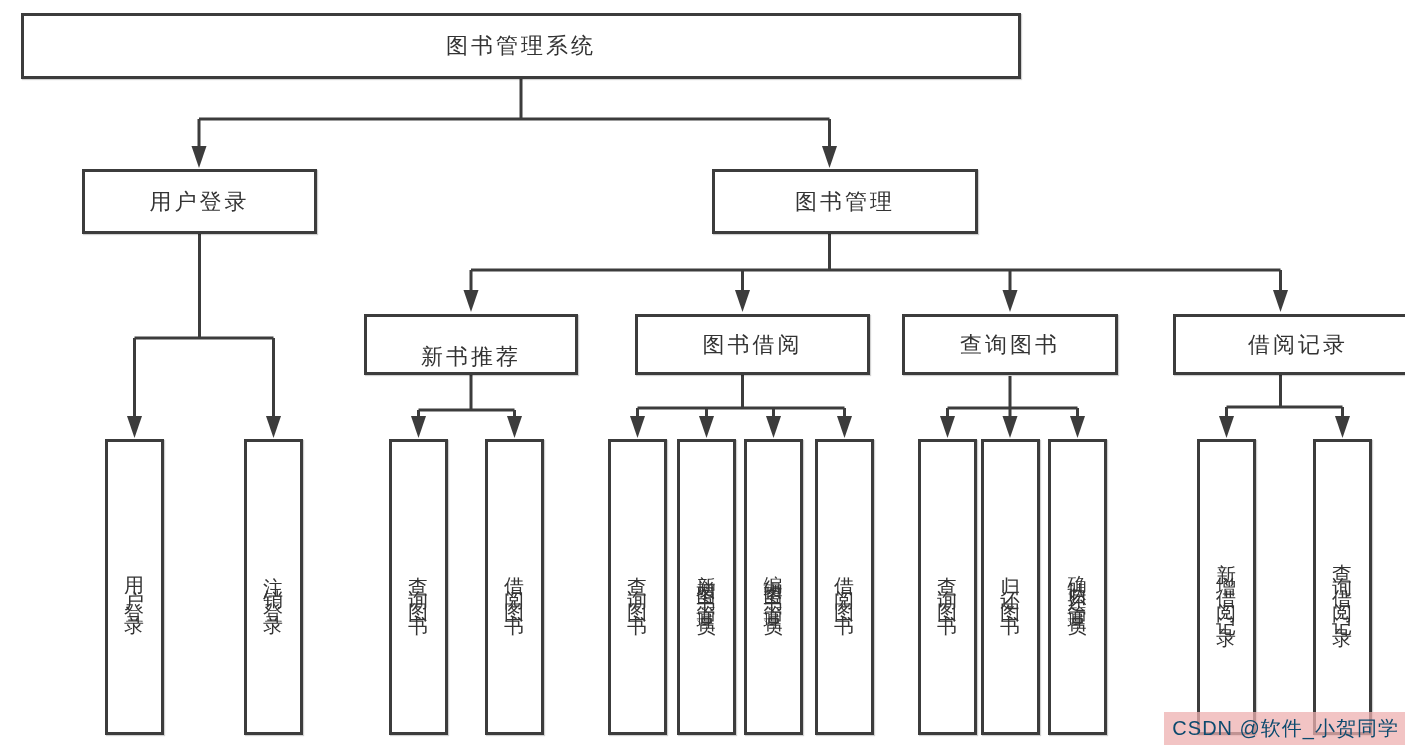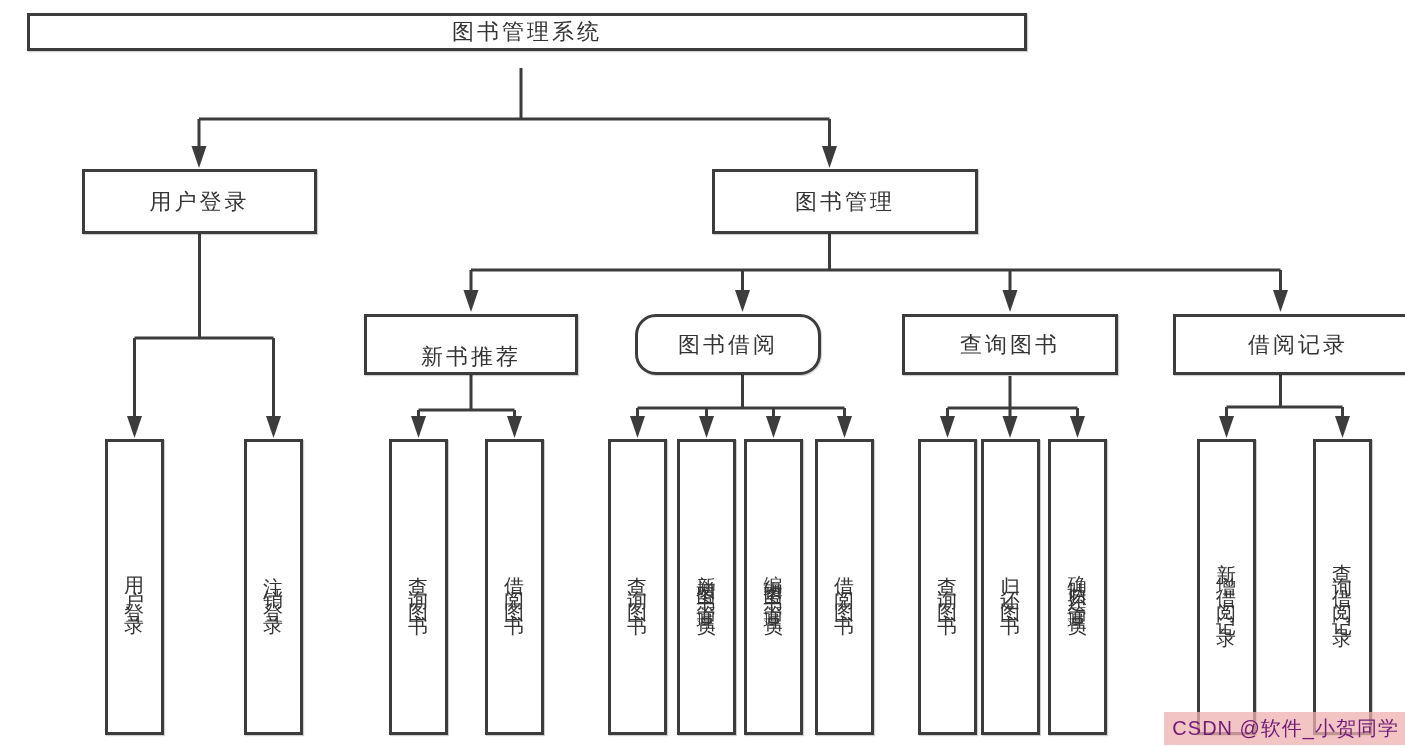--- a/index.html
+++ b/index.html
@@ -19,47 +19,47 @@
     display:flex;align-items:center;justify-content:center;
     color:#333333;
     box-shadow:1px 1px 1px rgba(0,0,0,0.18);
   }
   .h-label{
     font-size:22px;
     letter-spacing:3px;
     color:#333333;
     white-space:nowrap;
   }
-  .root{left:27px;top:13px;width:1000px;height:38px;}
+  .root{left:21px;top:13px;width:1000px;height:66px;}
   .lvl2a{left:82px;top:169px;width:235px;height:65px;}
   .lvl2b{left:712px;top:169px;width:266px;height:65px;}
   .lvl3{top:314px;height:61px;}
   .g0{left:364px;width:214px;align-items:flex-end;}
-  .g1{left:635px;width:186px;border-radius:21px;}
+  .g1{left:635px;width:235px;}
   .g2{left:902px;width:216px;}
   .g3{left:1173px;width:250px;text-align:center;}
   .leaf{top:439px;width:59px;height:296px;position:absolute;}
   .v-label{
     writing-mode:vertical-rl;
     text-orientation:mixed;
     font-size:20px;
     letter-spacing:13px;
     color:#333333;
     line-height:1;
   }
   .v-label.tight{
     letter-spacing:6px;
     font-size:19px;
   }
   .watermark{
     position:absolute;
     right:0px;bottom:2px;
     padding:3px 6px 3px 8px;
     background:rgba(238,176,176,0.75);
-    color:#701a75;
+    color:#0c4a6e;
     font-size:20px;
     letter-spacing:1px;
     white-space:nowrap;
   }
 </style>
 </head>
 <body>
 
 <div id="stage">
 

